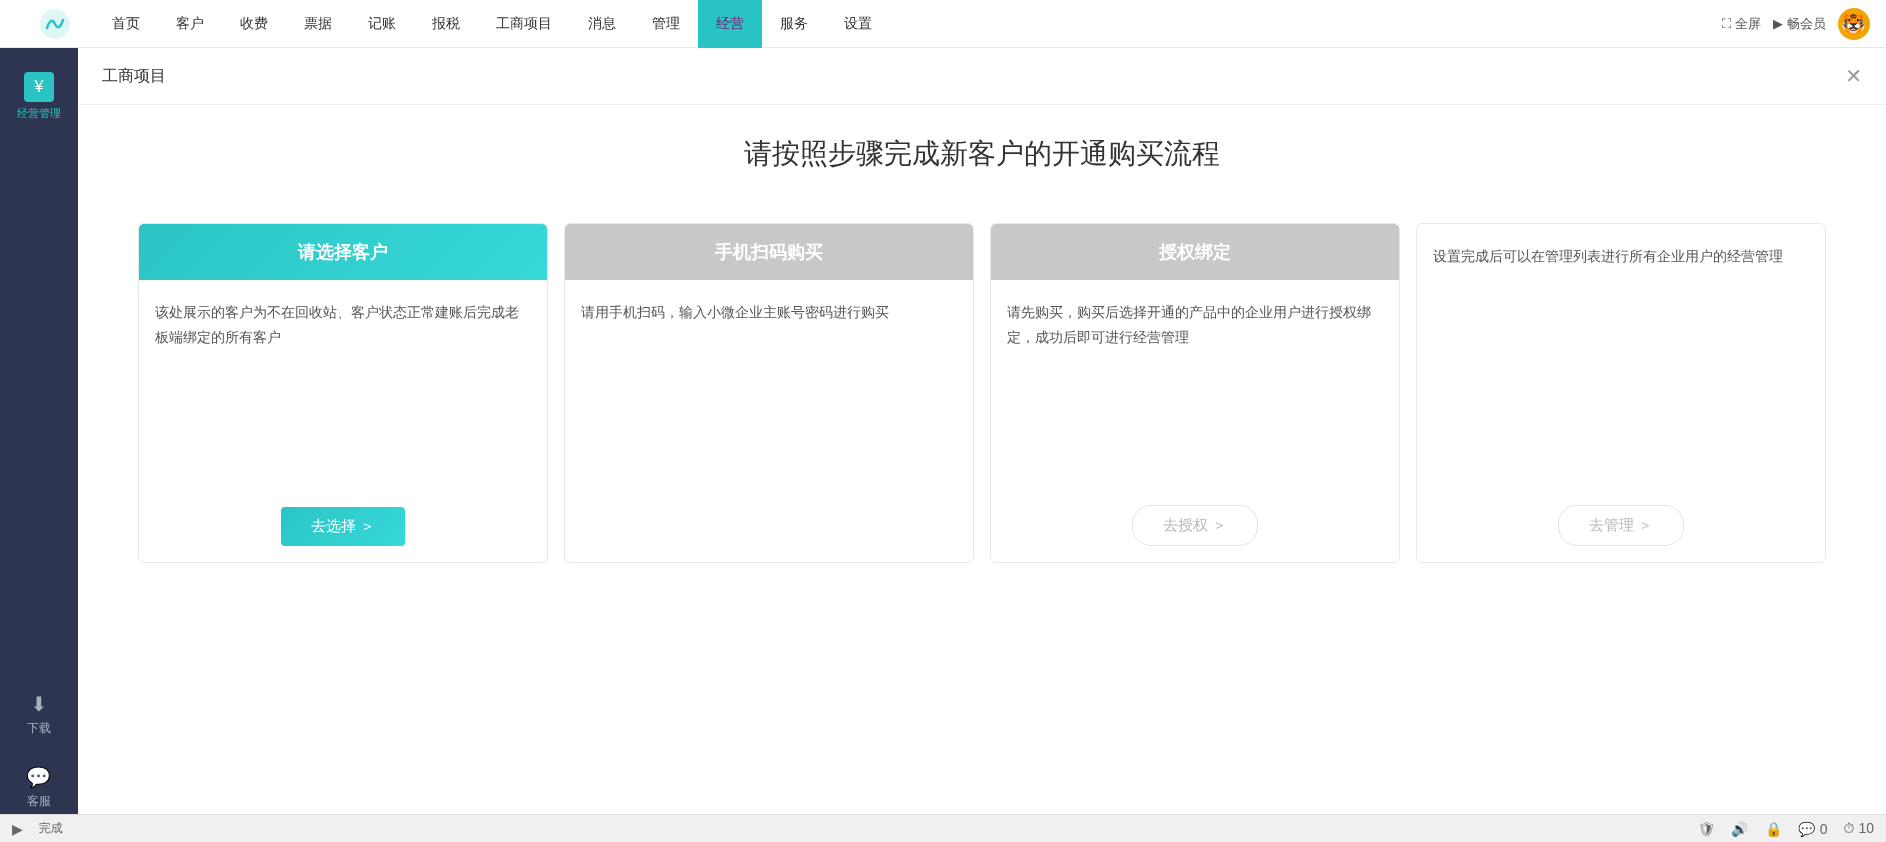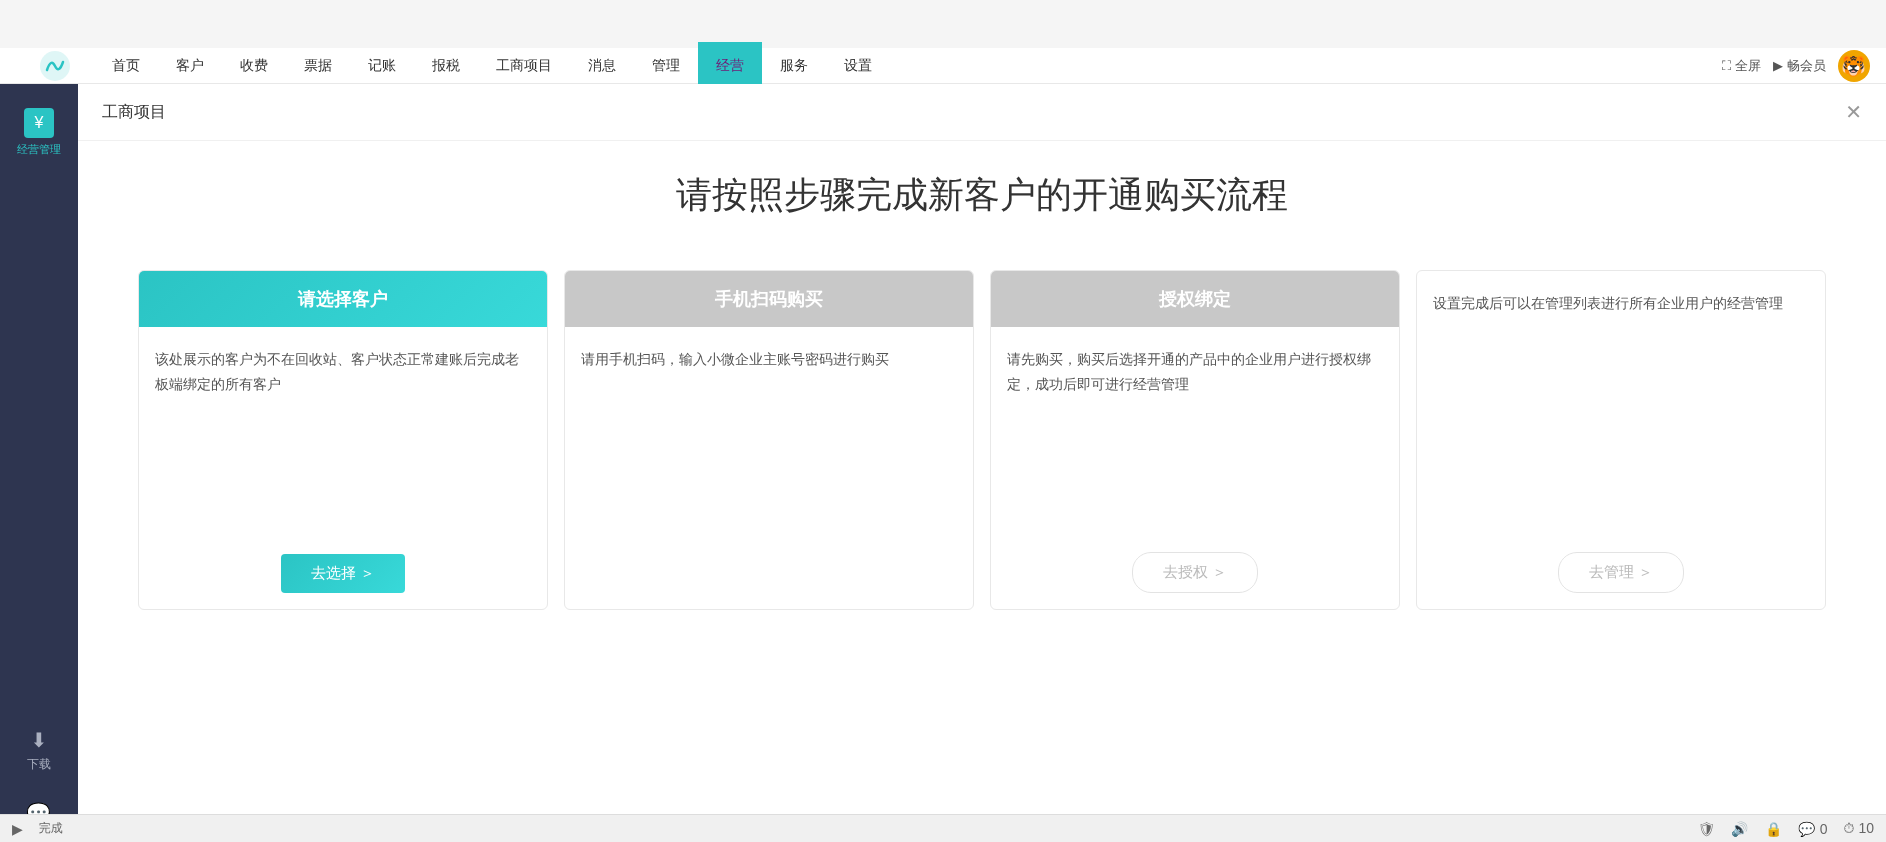--- a/index.html
+++ b/index.html
@@ -1,24 +1,23 @@
 <!DOCTYPE html>
 <html><head>
   <meta charset="utf-8">
   <style>
     * { box-sizing: border-box; margin: 0; padding: 0; }
     body { font-family: "Microsoft YaHei", "PingFang SC", sans-serif; background: #f5f5f5; width: 1886px; height: 842px; overflow: hidden; }
 
     
     .top-nav {
       display: flex; align-items: center;
-      background: #fff; height: 36px;
+      background: #fff; height: 48px;
       border-bottom: 1px solid #e8e8e8;
       padding: 0 16px;
-      margin-top: 48px;
     }
     .top-nav .logo {
       width: 78px; display: flex; align-items: center; justify-content: center;
     }
     .top-nav .logo svg { width: 32px; height: 32px; }
     .nav-items { display: flex; align-items: center; flex: 1; gap: 0; }
     .nav-item {
       padding: 0 18px; height: 48px; display: flex; align-items: center;
       font-size: 14px; color: #333; cursor: pointer; white-space: nowrap;
     }
@@ -50,21 +49,21 @@
     .page-header {
       display: flex; align-items: center; justify-content: space-between;
       padding: 16px 24px; border-bottom: 1px solid #f0f0f0;
     }
     .page-title { font-size: 16px; color: #333; font-weight: normal; }
     .close-btn { font-size: 20px; color: #999; cursor: pointer; background: none; border: none; }
 
     
     .wizard-area { padding: 30px 60px; }
     .wizard-headline {
-      text-align: center; font-size: 36px; color: #333; font-weight: 500; margin-bottom: 50px;
+      text-align: center; font-size: 28px; color: #333; font-weight: 500; margin-bottom: 50px;
     }
     .step-circle {
       width: 42px; height: 42px; border-radius: 50%; display: flex; align-items: center;
       justify-content: center; font-size: 18px; font-weight: bold; z-index: 2; flex-shrink: 0;
       margin: 0 auto;
     }
     .step-circle.active { background: #2bc4c4; color: #fff; }
     .step-circle.inactive { background: #d8d8d8; color: #fff; }
 
     

